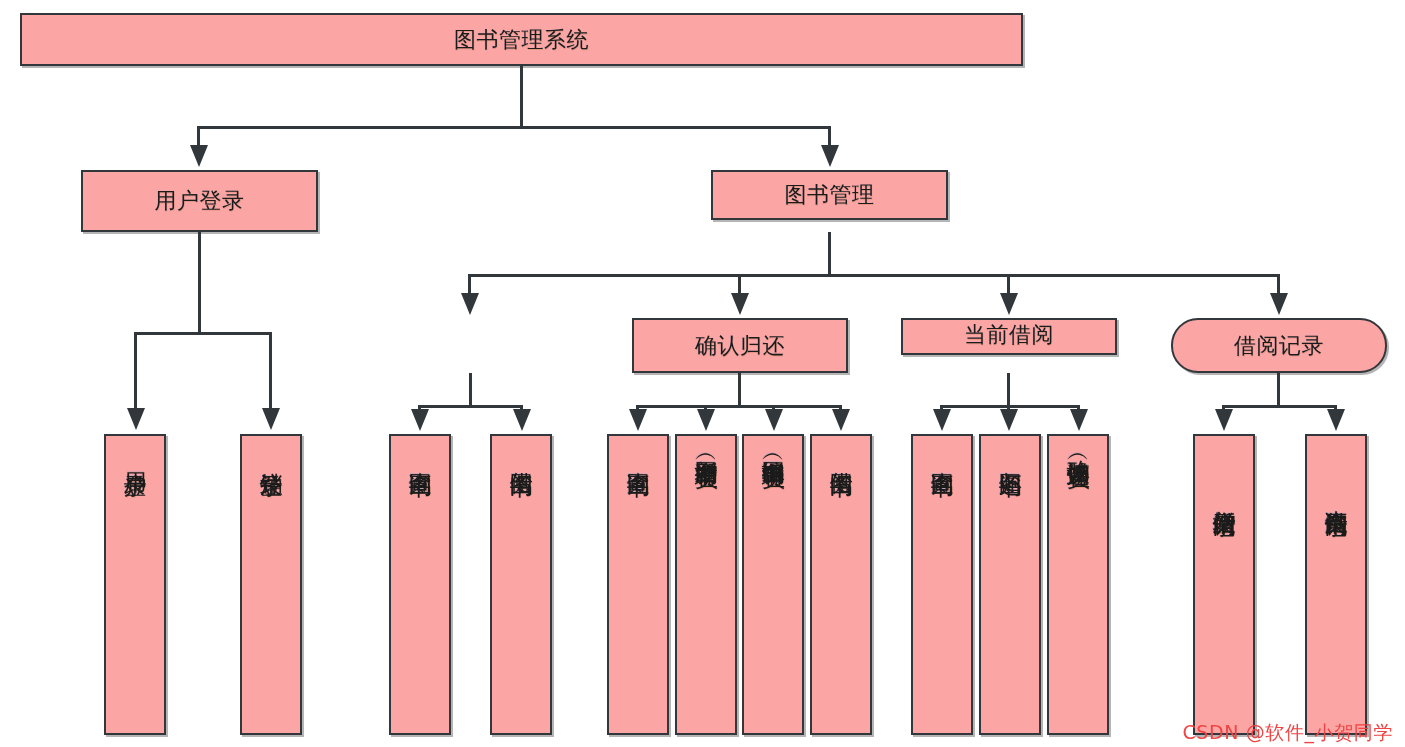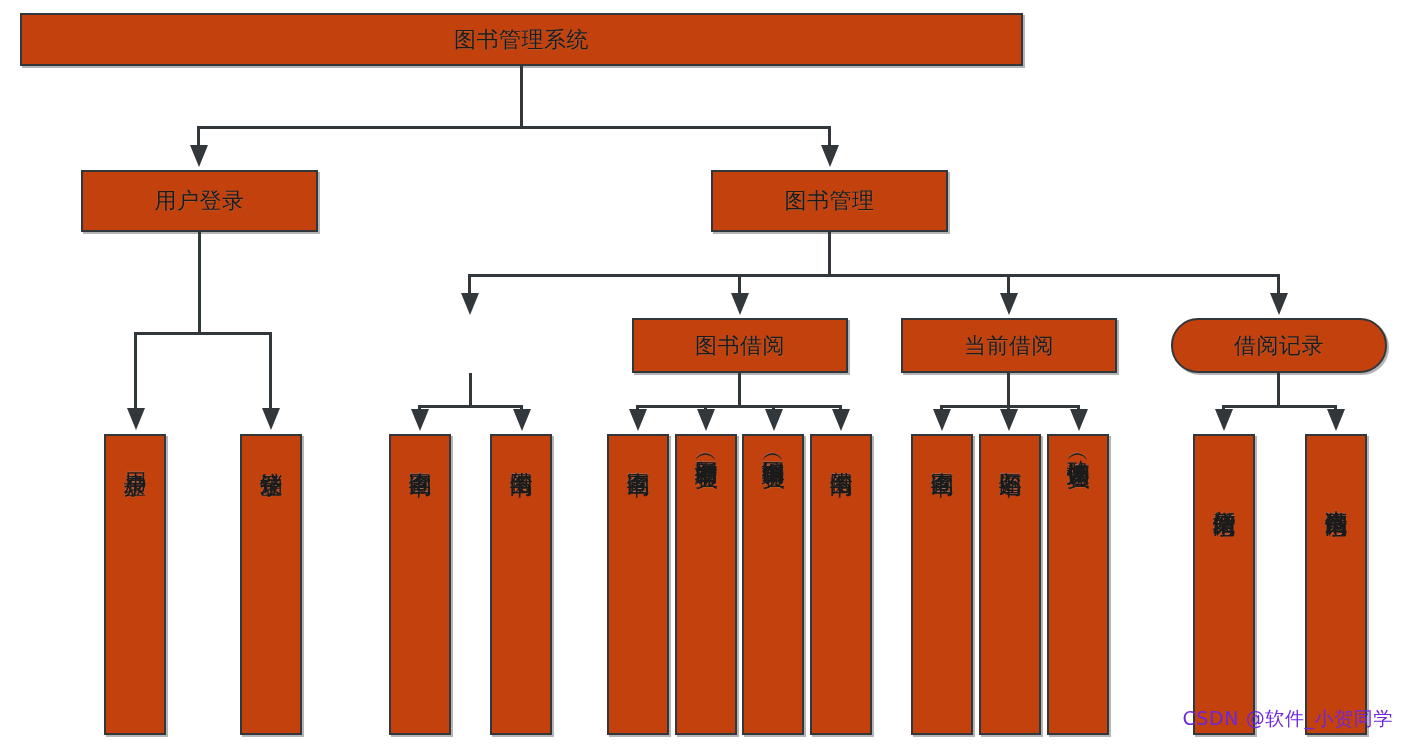--- a/index.html
+++ b/index.html
@@ -13,21 +13,21 @@
   #canvas {
     position: relative;
     width: 1405px;
     height: 747px;
     background: #ffffff;
     overflow: hidden;
   }
   .node {
     position: absolute;
     box-sizing: border-box;
-    background: #c2410c;
+    background: #fca5a5;
     border: 2.5px solid #32373b;
     box-shadow: 2px 2px 0 rgba(120,120,120,0.55);
     display: flex;
     align-items: center;
     justify-content: center;
   }
   .node-label {
     color: #1b1b1b;
     font-size: 22px;
     line-height: 1.18;
@@ -60,23 +60,23 @@
     position: absolute;
     width: 0;
     height: 0;
     border-left: 9px solid transparent;
     border-right: 9px solid transparent;
     border-top: 22px solid #32373b;
   }
   #watermark {
     position: absolute;
     right: 12px;
-    bottom: 15px;
+    bottom: 1px;
     font-size: 19px;
-    color: #6d28d9;
+    color: #ef4444;
     letter-spacing: 0.6px;
     white-space: nowrap;
   }
 </style>
 </head>
 <body>
 
 <div id="canvas">
 
   <div class="node" style="left:20px; top:13px; width:1003px; height:53px;">
@@ -90,21 +90,21 @@
   <div class="edge v" style="left:197px; top:126px; width:3px; height:24px;"></div>
   <div class="arrow" style="left:190px; top:145px;"></div>
 
   <div class="edge v" style="left:828px; top:126px; width:3px; height:24px;"></div>
   <div class="arrow" style="left:821px; top:145px;"></div>
 
   <div class="node" style="left:81px; top:170px; width:237px; height:62px;">
     <span class="node-label">用户登录</span>
   </div>
 
-  <div class="node" style="left:711px; top:170px; width:237px; height:62px;">
+  <div class="node" style="left:711px; top:170px; width:237px; height:50px;">
     <span class="node-label">图书管理</span>
   </div>
 
   <div class="edge v" style="left:198px; top:232px; width:3px; height:102px;"></div>
   <div class="edge h" style="left:134px; top:332px; width:138px; height:3px;"></div>
   <div class="edge v" style="left:134px; top:332px; width:3px; height:80px;"></div>
   <div class="arrow" style="left:127px; top:408px;"></div>
   <div class="edge v" style="left:269px; top:332px; width:3px; height:80px;"></div>
   <div class="arrow" style="left:262px; top:408px;"></div>
 
@@ -124,23 +124,23 @@
   <div class="edge v" style="left:738px; top:274px; width:3px; height:24px;"></div>
   <div class="arrow" style="left:731px; top:293px;"></div>
 
   <div class="edge v" style="left:1007px; top:274px; width:3px; height:24px;"></div>
   <div class="arrow" style="left:1000px; top:293px;"></div>
 
   <div class="edge v" style="left:1277px; top:274px; width:3px; height:24px;"></div>
   <div class="arrow" style="left:1270px; top:293px;"></div>
 
   <div class="node" style="left:632px; top:318px; width:216px; height:55px;">
-    <span class="node-label">图书借阅</span>
-  </div>
-  <div class="node" style="left:901px; top:318px; width:216px; height:55px;">
+    <span class="node-label">确认归还</span>
+  </div>
+  <div class="node" style="left:901px; top:318px; width:216px; height:37px;font-family:Liberation Mono, monospace;">
     <span class="node-label">当前借阅</span>
   </div>
   <div class="node" style="left:1171px; top:318px; width:216px; height:55px;border-radius:27px;">
     <span class="node-label">借阅记录</span>
   </div>
 
   <div class="edge v" style="left:469px; top:373px; width:3px; height:34px;"></div>
   <div class="edge h" style="left:418px; top:405px; width:105px; height:3px;"></div>
   <div class="edge v" style="left:418px; top:405px; width:3px; height:8px;"></div>
   <div class="arrow" style="left:411px; top:409px;"></div>

